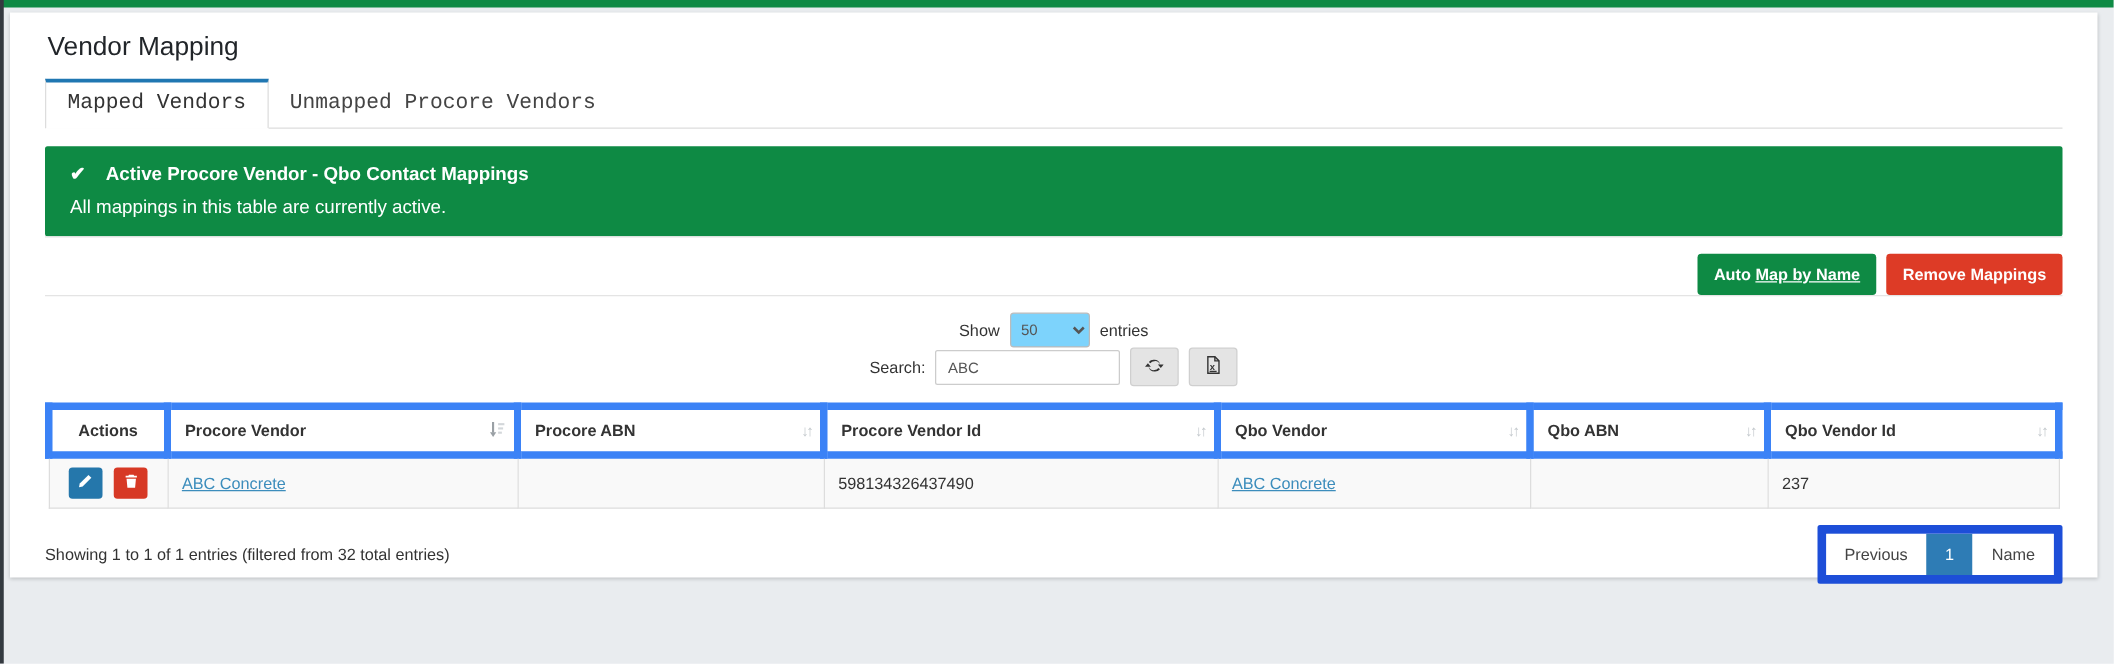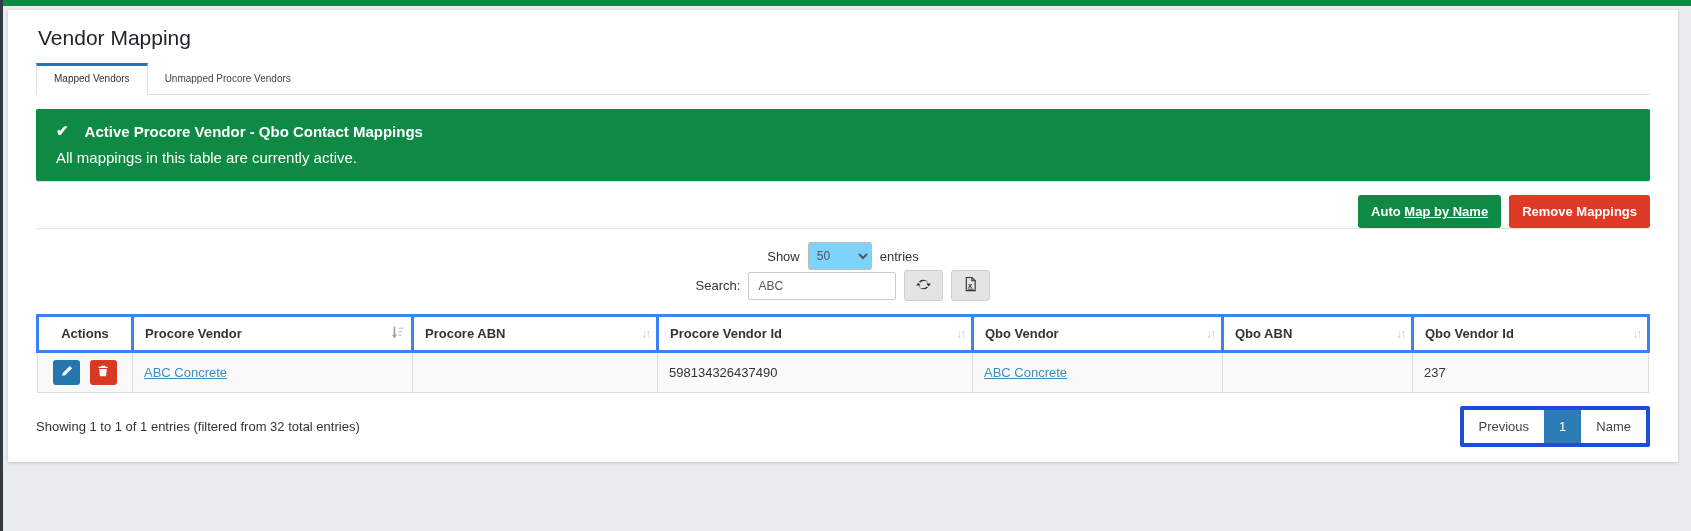--- a/index.html
+++ b/index.html
@@ -13,21 +13,21 @@
   .left-strip { position: absolute; left: 0; top: 0; width: 3px; height: 531px; background: #343a40; z-index: 5; }
   .card {
     position: absolute; left: 8px; top: 10px; width: 1670px; height: 452px;
     background: #fff; box-shadow: 0 1px 3px rgba(0,0,0,.18);
     padding: 14px 28px 16px;
   }
   .page-title { font-size: 21px; font-weight: 500; color: #212529; margin: 2px 0 13px 2px; }
 
   
   .tabs { display: flex; border-bottom: 1px solid #ddd; align-items: flex-end; }
-  .tab { padding: 9px 17px 10px; font-size: 10px; color: #444; cursor: pointer; white-space: nowrap; }
+  .tab { padding: 9px 17px 10px; font-size: 17px; color: #444; cursor: pointer; white-space: nowrap; font-family: Liberation Mono, monospace; }
   .tab.active {
     border: 1px solid #ddd; border-bottom: 1px solid #fff; border-top: 3px solid #2077b2;
     margin-bottom: -1px; padding-top: 7px; background: #fff; color: #333;
   }
 
   
   .alert { margin-top: 14px; background: #0e8a44; color: #fff; padding: 13px 20px 15px; border-radius: 2px; }
   .alert-title { font-size: 15px; font-weight: 700; display: flex; align-items: center; }
   .alert-check { font-size: 15px; margin-right: 16px; }
   .alert-message { font-size: 15px; margin-top: 9px; }
@@ -58,21 +58,21 @@
     font-family: "Liberation Sans", sans-serif;
   }
   .icon-btn {
     width: 39px; height: 31px; background: #e4e4e4; border: 1px solid #cfcfcf; border-radius: 3px;
     display: inline-flex; align-items: center; justify-content: center; cursor: pointer; padding: 0;
   }
 
   
   table.grid { width: 100%; border-collapse: collapse; table-layout: fixed; margin-top: 13px; font-size: 13px; }
   table.grid th {
-    border: 3px solid #3b82f6; padding: 9px 24px 9px 11px; text-align: left; font-weight: 700;
+    border: 6px solid #3b82f6; padding: 9px 24px 9px 11px; text-align: left; font-weight: 700;
     color: #333; position: relative; background: #fff; overflow: hidden; white-space: nowrap;
   }
   table.grid th.th-actions { text-align: center; padding-right: 11px; }
   .sort-glyphs {
     position: absolute; right: 7px; top: 50%; transform: translateY(-50%);
     color: #c4c9cd; font-size: 12px; letter-spacing: -2px; font-weight: 400;
   }
   .sort-active-wrap { position: absolute; right: 7px; top: 50%; transform: translateY(-50%); }
   table.grid td { border: 1px solid #ddd; padding: 7px 11px; background: #f9f9f9; overflow: hidden; white-space: nowrap; }
   td.cell-actions { text-align: center; padding: 5px 6px; }
@@ -80,21 +80,21 @@
     width: 27px; height: 25px; border: none; border-radius: 3px; color: #fff;
     display: inline-flex; align-items: center; justify-content: center; cursor: pointer; margin: 0 3px; padding: 0;
   }
   .mini-edit { background: #2577ab; }
   .mini-del  { background: #d73925; }
   a.vendor-link { color: #3c8dbc; text-decoration: underline; cursor: pointer; }
 
   
   .footer-row { display: flex; justify-content: space-between; align-items: center; margin-top: 13px; }
   .summary { font-size: 13px; color: #333; }
-  .pagination { display: flex; border: 4px solid #1d4ed8; border-radius: 2px; overflow: hidden; text-align: center; }
+  .pagination { display: flex; border: 7px solid #1d4ed8; border-radius: 2px; overflow: hidden; text-align: center; }
   .page-btn { padding: 9px 15px; font-size: 13px; color: #444; background: #fff; cursor: pointer; }
   .page-btn.active { background: #2e7cb5; color: #fff; }
 </style>
 </head>
 <body>
 
 <div class="top-bar"></div>
 <div class="left-strip"></div>
 
 <div class="card">

